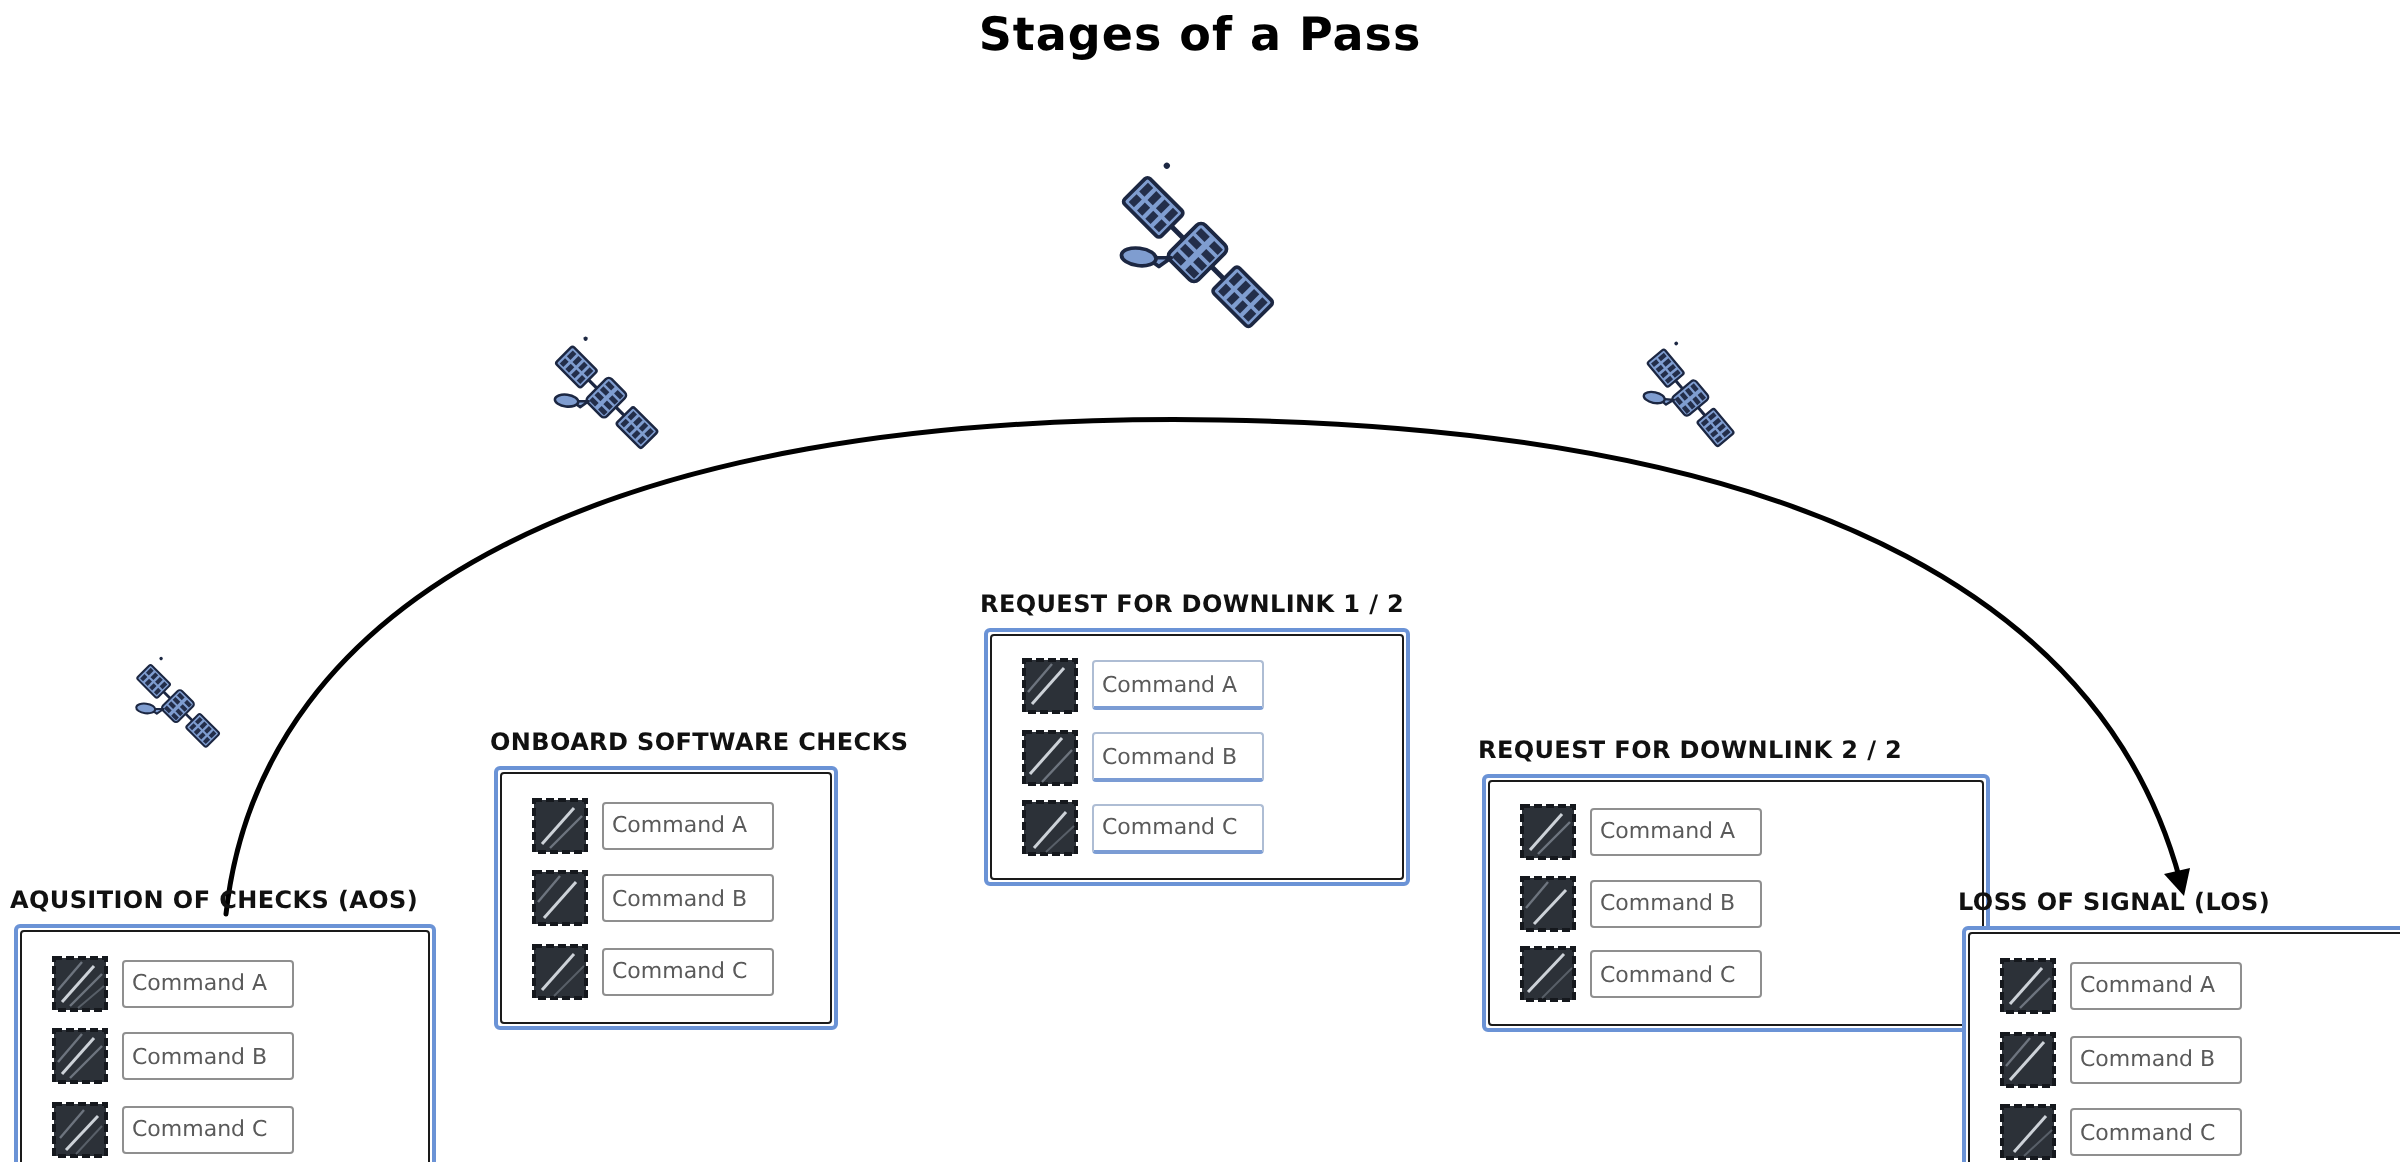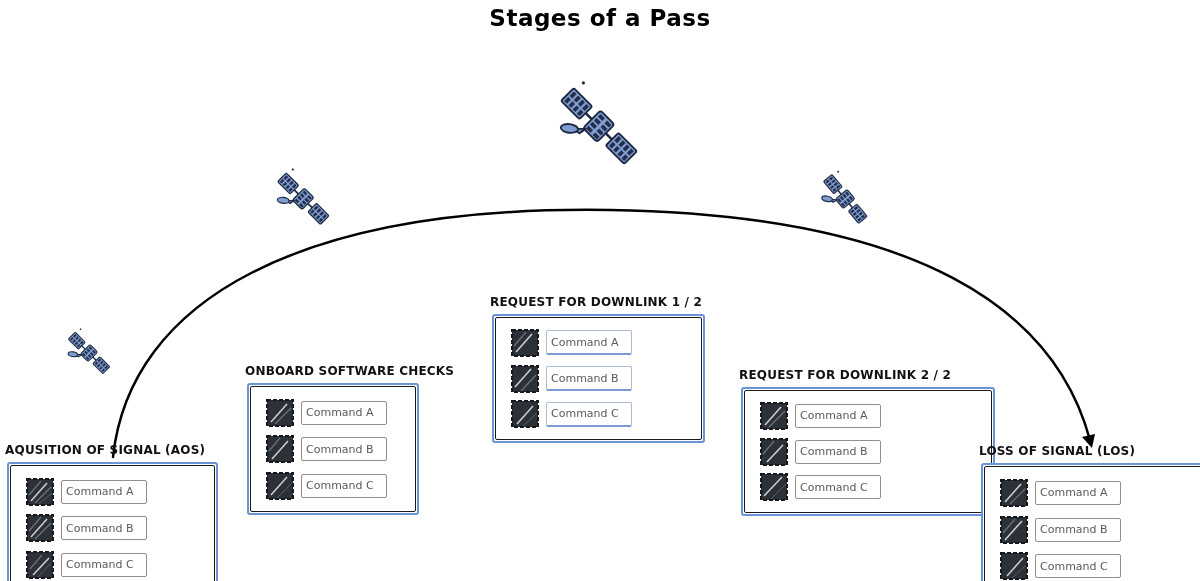--- a/index.html
+++ b/index.html
@@ -100,21 +100,21 @@
     <path d="M113,457 C130,300 300,205 610,210 C920,215 1055,310 1090,440" fill="none" stroke="#000" stroke-width="2.5" stroke-linecap="round"></path>
     <polygon points="1092,448 1095,434 1082,437" fill="#000"></polygon>
 
     <use href="#sat" transform="translate(597,128) rotate(45) scale(0.62) translate(-75,-42)"></use>
     <use href="#sat" transform="translate(302,200) rotate(45) scale(0.42) translate(-75,-42)"></use>
     <use href="#sat" transform="translate(844,200) rotate(50) scale(0.38) translate(-75,-42)"></use>
     <use href="#sat" transform="translate(88,354) rotate(45) scale(0.34) translate(-75,-42)"></use>
   </svg>
 
   <div class="stage s0">
-    <div class="stage-heading">AQUSITION OF SIGNAL (AOS)</div>
+    <div class="stage-heading">AQUSITION OF CHECKS (AOS)</div>
     <div class="stage-box">
       <div class="stage-inner">
         <div class="cmd-row">
           <svg class="cmd-icon" viewBox="0 0 30 30">
               <rect x="2" y="2" width="26" height="26" fill="#2c3138" stroke="#15181d" stroke-width="2" stroke-dasharray="4 2"></rect>
               <path d="M6,24 L22,6" stroke="#cdd2d8" stroke-width="1.5"></path>
               <path d="M10,26 L26,10" stroke="#6d747e" stroke-width="1.2"></path>
               <path d="M4,18 L16,4" stroke="#6d747e" stroke-width="1.2"></path>
               <path d="M14,27 L27,16" stroke="#585f68" stroke-width="1"></path>
             </svg>

